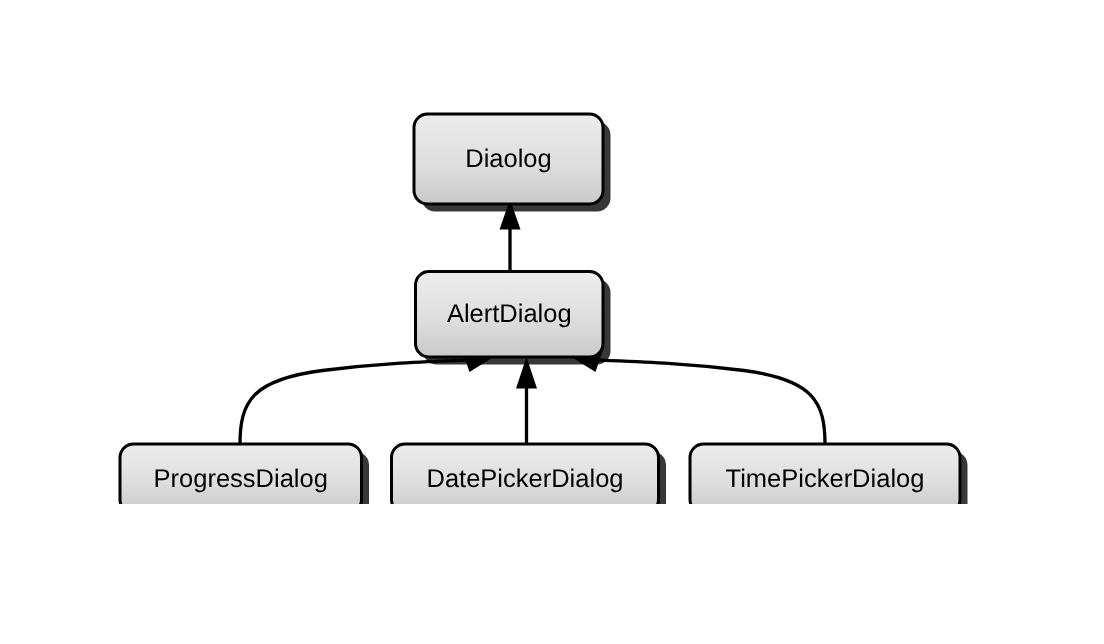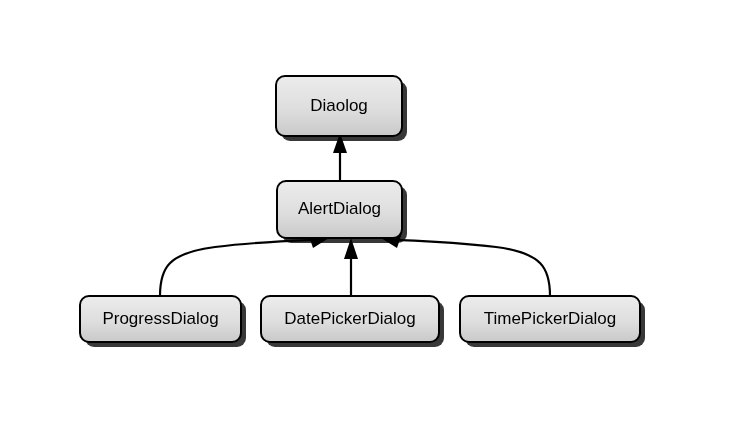--- a/index.html
+++ b/index.html
@@ -3,21 +3,21 @@
 <meta charset="utf-8">
 <style>
   html, body {
     margin: 0;
     padding: 0;
     background: #ffffff;
   }
   #diagram-root {
     position: relative;
     width: 736px;
-    height: 429px;
+    height: 336px;
     background: var(--bg, #ffffff);
     font-family: "Liberation Sans", sans-serif;
     overflow: hidden;
   }
   #diagram-svg {
     position: absolute;
     top: 0;
     left: 0;
     width: 736px;
     height: 429px;

